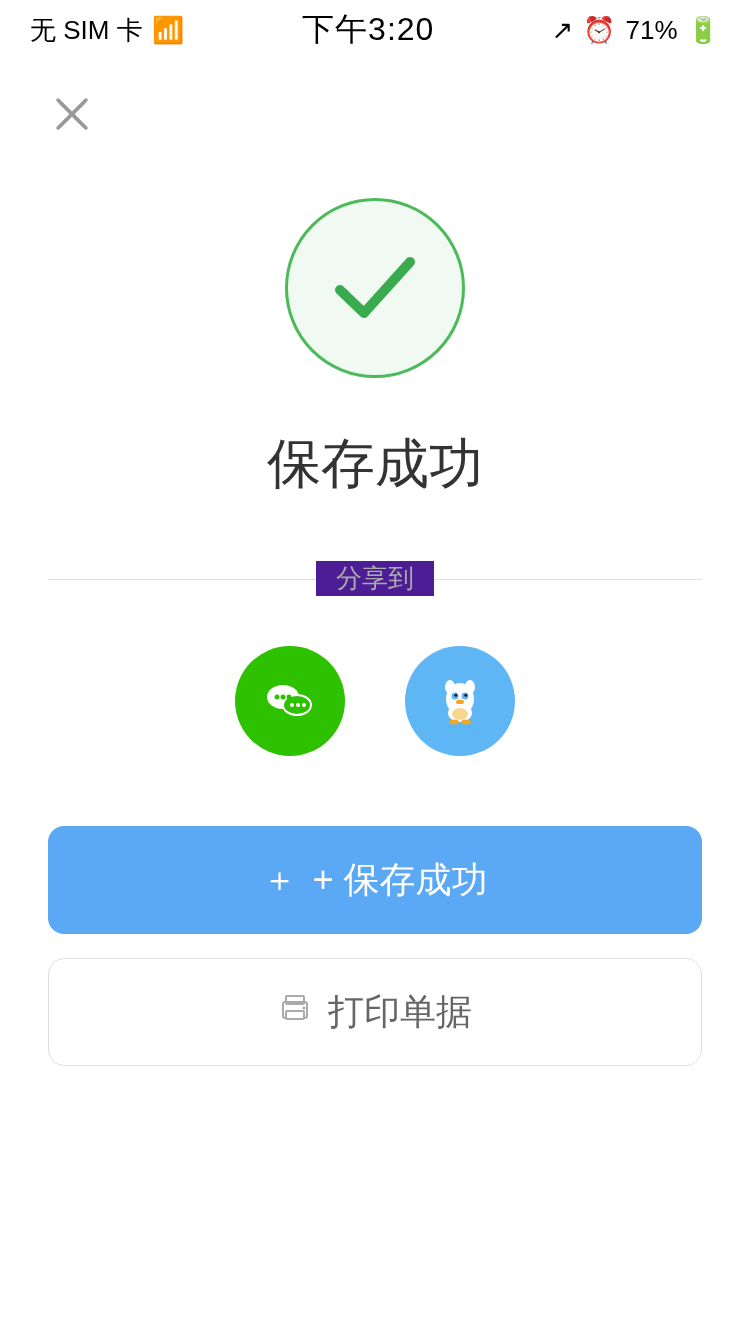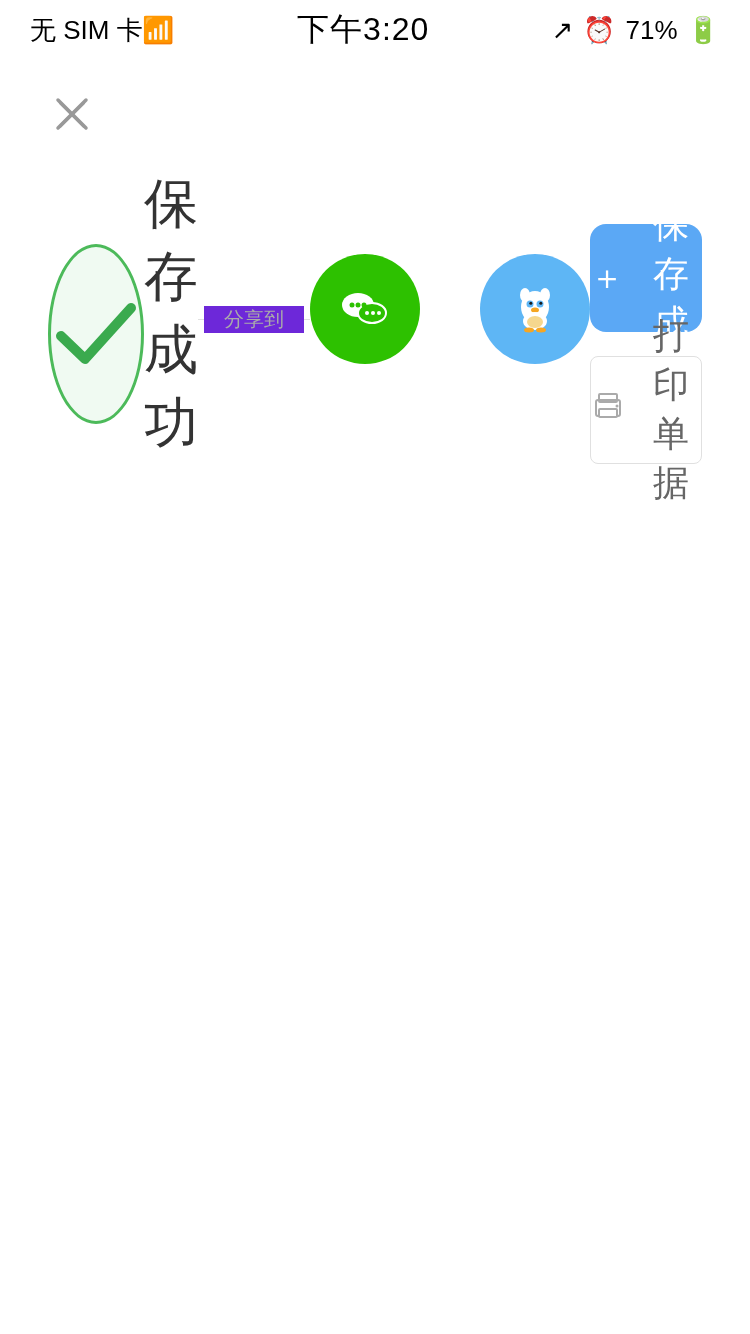--- a/index.html
+++ b/index.html
@@ -23,21 +23,21 @@
       align-items: center;
       justify-content: space-between;
       padding: 0 30px;
       font-size: 26px;
       color: #000000;
     }
 
     .status-left {
       display: flex;
       align-items: center;
-      gap: 0;
+      gap: 10px;
     }
 
     .status-left span {
       font-size: 26px;
     }
 
     .wifi-icon {
       font-size: 24px;
     }
 
@@ -52,21 +52,21 @@
       align-items: center;
       gap: 10px;
       font-size: 26px;
     }
 
     
     .main-content {
       width: 750px;
       padding: 0 48px;
       display: flex;
-      flex-direction: row;
+      flex-direction: column;
       align-items: center;
     }
 
     
     .close-btn {
       width: 750px;
       padding: 30px 48px;
       display: flex;
       align-items: center;
       justify-content: flex-start;
@@ -135,23 +135,23 @@
       content: '';
       position: absolute;
       left: 0;
       right: 0;
       top: 50%;
       height: 1px;
       background: #e0e0e0;
     }
 
     .share-label {
-      background: #6d28d9;
+      background: #4c1d95;
       padding: 0 20px;
-      font-size: 20px;
+      font-size: 26px;
       color: #aaaaaa;
       position: relative;
       z-index: 1;
     }
 
     
     .share-icons {
       display: flex;
       gap: 60px;
       margin-bottom: 70px;
@@ -197,21 +197,21 @@
       font-size: 36px;
       color: #ffffff;
       font-weight: 400;
     }
 
     .btn-secondary {
       width: 100%;
       height: 108px;
       background: #ffffff;
       border: 1px solid #e0e0e0;
-      border-radius: 8px;
+      border-radius: 16px;
       display: flex;
       align-items: center;
       justify-content: center;
       gap: 16px;
       cursor: pointer;
       font-size: 36px;
       color: #666666;
       font-weight: 400;
     }
 

